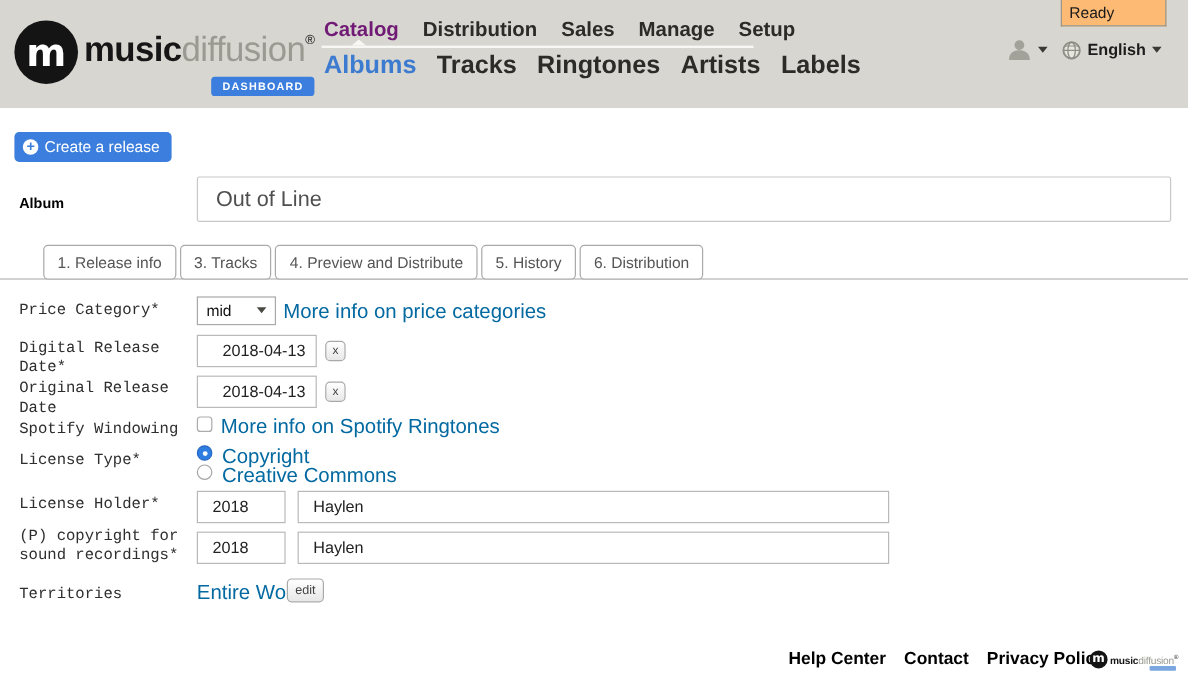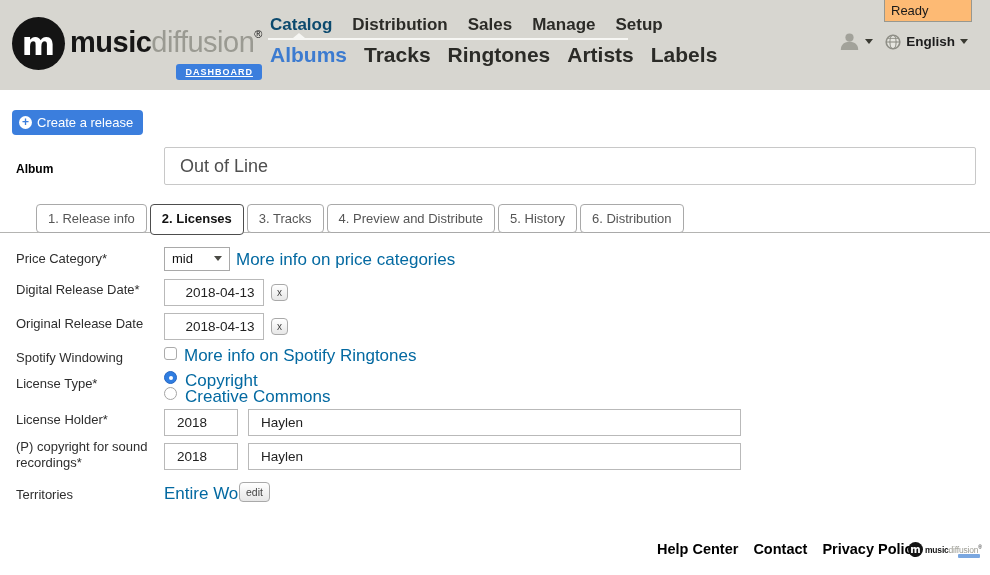--- a/index.html
+++ b/index.html
@@ -10,26 +10,26 @@
   .header { position:absolute; left:0; top:0; width:990px; height:90px; background:#d7d6d0; }
   .brand { position:absolute; left:12px; top:17px; display:flex; align-items:flex-start; cursor:pointer; }
   .brand-mark { width:53px; height:53px; border-radius:50%; background:#141414; color:#fff;
                 display:flex; align-items:center; justify-content:center;
                 font:bold 32px/1 "DejaVu Sans", sans-serif; }
   .brand-text { position:relative; margin-left:5px; margin-top:9px; font-size:29px; letter-spacing:-0.5px; }
   .bt-bold { font-weight:bold; color:#161616; }
   .bt-light { color:#9a9a92; }
   .bt-reg { font-size:11px; color:#161616; vertical-align:14px; }
   .badge { position:absolute; right:0; top:38px; background:#3b7edd; color:#fff;
-           font-size:9px; font-weight:bold; letter-spacing:1px; padding:3px 9px; border-radius:3px;text-decoration:underline; }
+           font-size:9px; font-weight:bold; letter-spacing:1px; padding:3px 9px; border-radius:3px; }
 
   .nav-top { position:absolute; left:270px; top:15px; display:flex; gap:20px;
              font-size:17px; font-weight:600; color:#2b2b27; }
   .nav-top a, .nav-sub a { text-decoration:none; color:inherit; cursor:pointer; }
-  .nav-top a.active { color:#0c4a6e; }
+  .nav-top a.active { color:#701a75; }
   .nav-underline { position:absolute; left:268px; top:38px; width:360px; height:2px; background:#f7f7f4; }
   .nav-caret { position:absolute; left:25px; top:-5px; width:0; height:0;
                border-left:6px solid transparent; border-right:6px solid transparent;
                border-bottom:5px solid #f7f7f4; }
   .nav-sub { position:absolute; left:270px; top:43px; display:flex; gap:17px;
              font-size:21px; font-weight:600; color:#2b2b27; }
   .nav-sub a.active { color:#3c7bd0; }
 
   .status-box { position:absolute; left:884px; top:0; width:88px; height:22px; background:#fdba74;
                 border:1px solid #98988f; border-top:none; font-size:13px; color:#1a1a1a;
@@ -52,21 +52,21 @@
   .album-title-input { position:absolute; left:164px; top:147px; width:812px; height:38px;
                        border:1px solid #c8c8c8; border-radius:2px; font-family:inherit;
                        font-size:18px; color:#4f4f4f; padding:0 15px; }
 
   .tabs { position:absolute; left:36px; top:204px; display:flex; gap:3px; align-items:flex-start; z-index:2; }
   .tab { height:29px; line-height:27px; padding:0 11px; background:#fff; border:1px solid #a9a9a9;
          border-radius:4px; font-size:13px; color:#555; cursor:pointer; position:relative; z-index:2; }
   .tab.active { height:31px; line-height:28px; border-color:#4d4d4d; color:#111; font-weight:bold; z-index:3; }
   .tab-baseline { position:absolute; left:0; top:232px; width:990px; height:1px; background:#b4b4b2; z-index:1; }
 
-  .flabel { position:absolute; left:16px; width:144px; font-size:13px; color:#2e2e2e; line-height:16px; }
+  .flabel { position:absolute; left:16px; width:144px; font-size:13px; color:#2e2e2e; line-height:16px;font-family:Liberation Mono, monospace; }
   .ftext  { position:absolute; font-size:17px; color:#0369a1; }
 
   .mini-select { position:absolute; left:164px; top:247px; width:66px; height:24px; background:#fff;
                  border:1px solid #a9a9a9; font-size:13px; color:#111; line-height:22px;
                  padding-left:7px; cursor:pointer; }
   .sel-caret { position:absolute; right:7px; top:8px; width:0; height:0;
                border-left:4px solid transparent; border-right:4px solid transparent;
                border-top:5px solid #4a4a44; }
 
   .date-input { position:absolute; width:100px; height:27px; border:1px solid #b9b9b9;
@@ -167,21 +167,20 @@
   <button class="create-btn">
     <span class="plus-ico">+</span>
     <span>Create a release</span>
   </button>
 
   <div class="page-title">Album</div>
   <input class="album-title-input" value="Out of Line" style="">
 
   <div class="tabs">
     <div class="tab">1. Release info</div>
-    <div class="tab active">2. Licenses</div>
     <div class="tab">3. Tracks</div>
     <div class="tab">4. Preview and Distribute</div>
     <div class="tab">5. History</div>
     <div class="tab">6. Distribution</div>
   </div>
   <div class="tab-baseline"></div>
 
   <div class="flabel" style="top:251px">Price Category*</div>
   <div class="mini-select">
     <span>mid</span>

